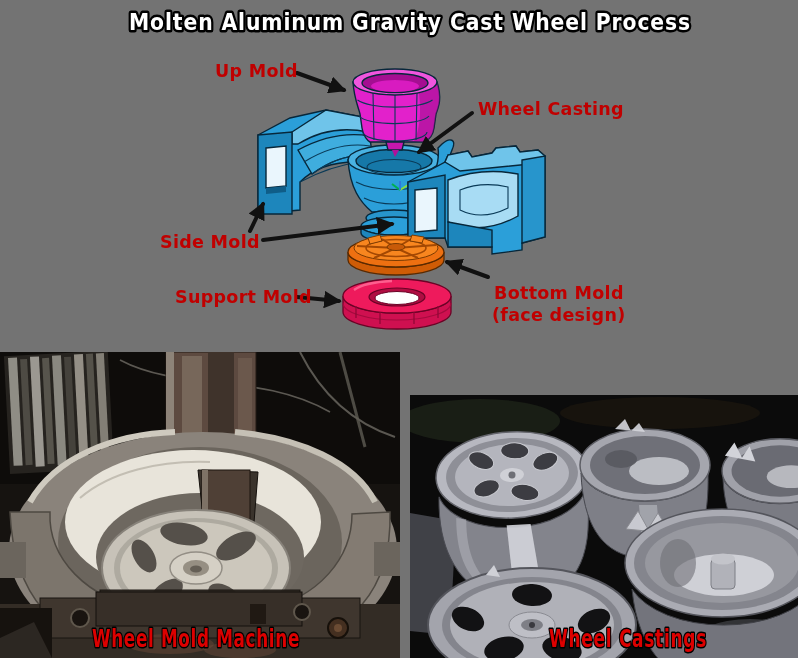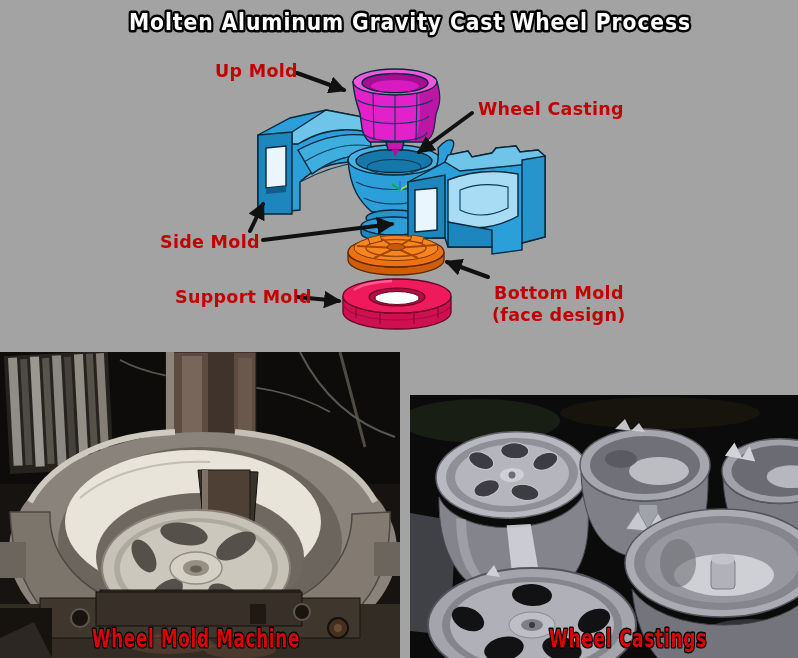--- a/index.html
+++ b/index.html
@@ -1,16 +1,16 @@
 <!DOCTYPE html>
 <html><head>
 <meta charset="utf-8">
 <style>
   html,body{margin:0;padding:0;background:#ffffff;}
-  .stage{position:relative;width:798px;height:658px;background:#a3a3a3;overflow:hidden;
+  .stage{position:relative;width:798px;height:658px;background:#737373;overflow:hidden;
          font-family:"DejaVu Sans","Liberation Sans",sans-serif;}
   .abs{position:absolute;}
   svg text{font-family:"DejaVu Sans","Liberation Sans",sans-serif;}
   .outline-title{font-weight:bold;paint-order:stroke;stroke:#000000;stroke-width:5px;
                  stroke-linejoin:round;fill:#ffffff;letter-spacing:1px;}
   .diag-label{font-weight:bold;font-size:17.5px;letter-spacing:.3px;}
   .photo-caption{font-weight:bold;paint-order:stroke;stroke:#000000;stroke-width:3px;
                  stroke-linejoin:round;letter-spacing:1px;}
   .arrow{fill:none;stroke-width:4px;stroke-linecap:round;}
   .edge{stroke:#07273a;stroke-width:1.4px;}

